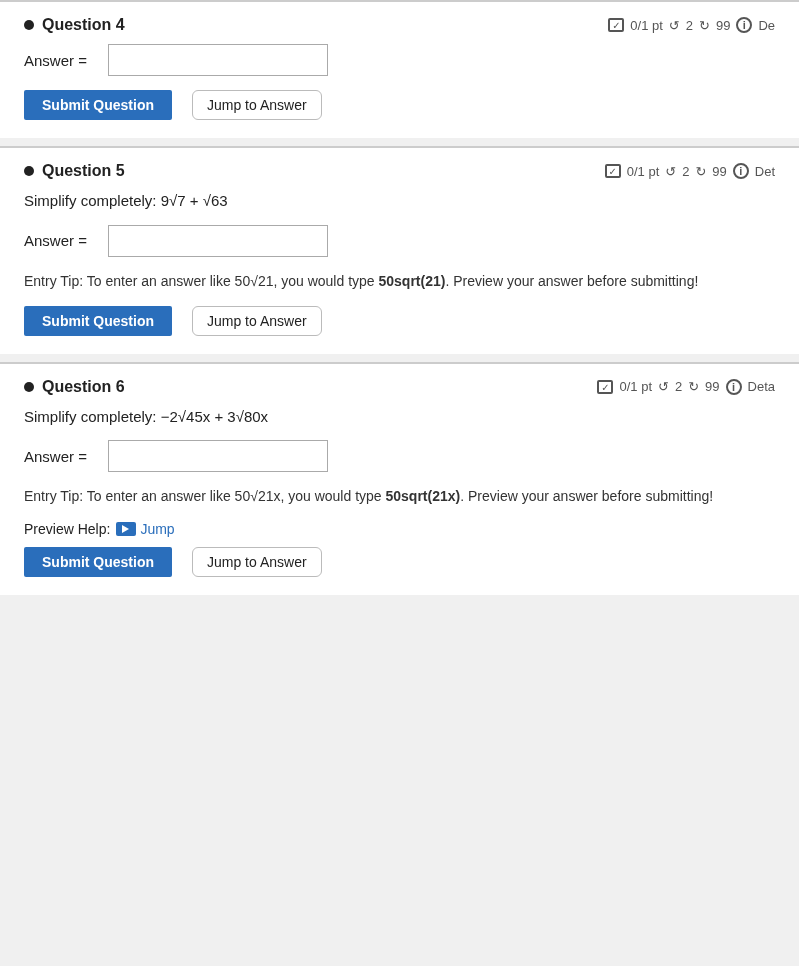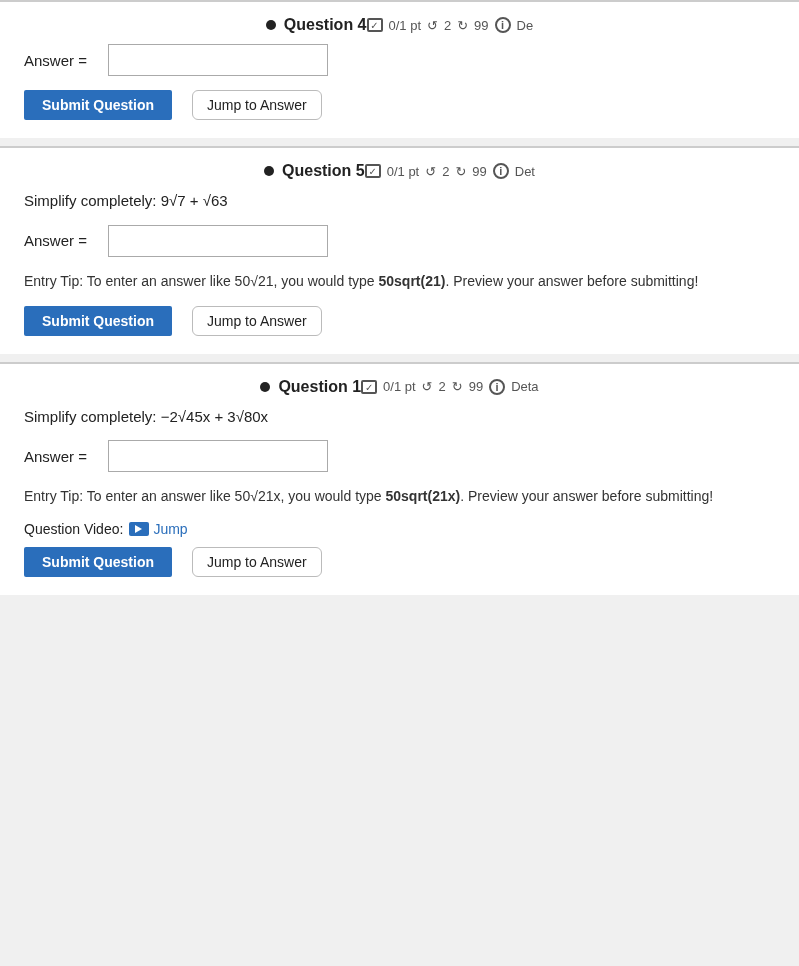--- a/index.html
+++ b/index.html
@@ -15,21 +15,21 @@
       padding: 0;
     }
     .question-block {
       background: #fff;
       border-top: 2px solid #ccc;
       padding: 14px 24px 18px 24px;
       margin-bottom: 8px;
     }
     .question-header {
       display: flex;
-      justify-content: center;
+      justify-content: space-between;
       align-items: center;
       margin-bottom: 10px;
     }
     .question-title {
       font-weight: bold;
       font-size: 16px;
       display: flex;
       align-items: center;
       gap: 8px;
     }
@@ -229,21 +229,21 @@
 
     <div class="button-row">
       <button class="btn-submit">Submit Question</button>
       <button class="btn-jump">Jump to Answer</button>
     </div>
   </div>
 
   <div class="question-block">
     <div class="question-header">
       <div class="question-title">
-        <span>Question 1</span>
+        <span>Question 6</span>
       </div>
       <div class="question-meta">
         <span class="icon-check">✓</span>
         <span>0/1 pt</span>
         <span style="font-size:13px;">↺</span>
         <span>2</span>
         <span style="font-size:13px;">↻</span>
         <span>99</span>
         <span class="icon-info">i</span>
         <span>Deta</span>
@@ -257,21 +257,21 @@
     <div class="answer-row">
       <span class="answer-label">Answer =</span>
       <input class="answer-input" type="text" value="" style="">
     </div>
 
     <div class="entry-tip">
       Entry Tip: To enter an answer like 50√21x, you would type <strong>50sqrt(21x)</strong>. Preview your answer before submitting!
     </div>
 
     <div class="question-help">
-      <span>Question Video:</span>
+      <span>Preview Help:</span>
       <a href="#">
         <span class="video-icon"></span>
         <span>Jump</span>
       </a>
     </div>
 
     <div class="button-row">
       <button class="btn-submit">Submit Question</button>
       <button class="btn-jump">Jump to Answer</button>
     </div>

